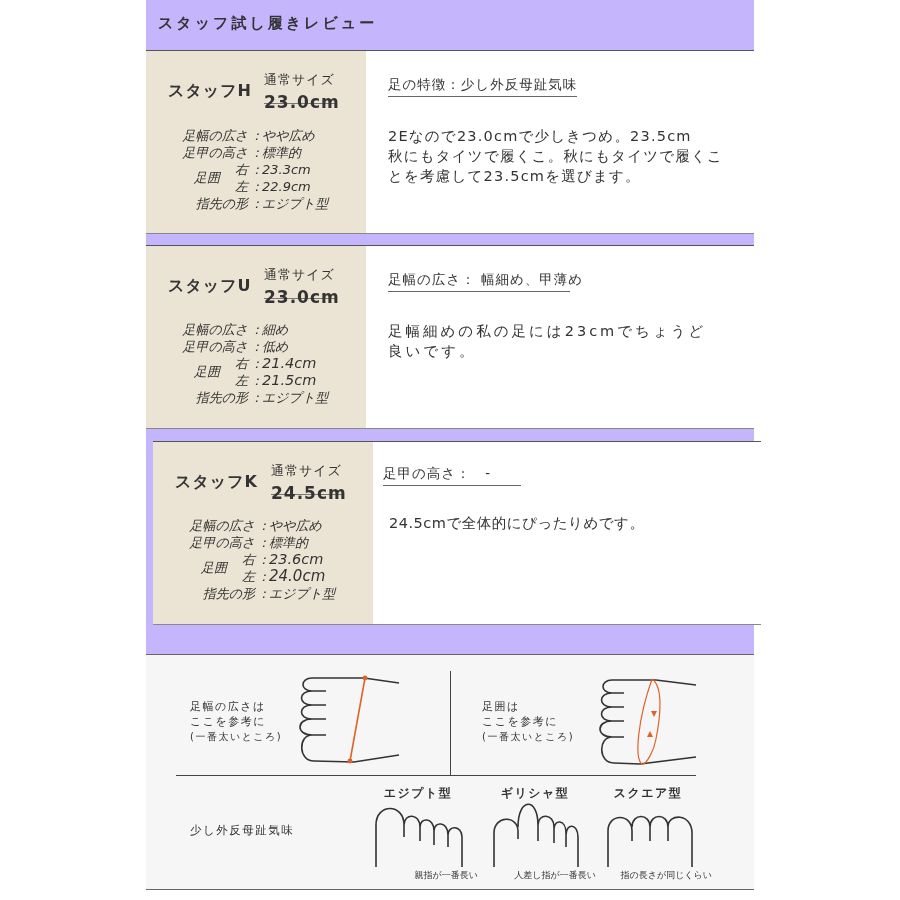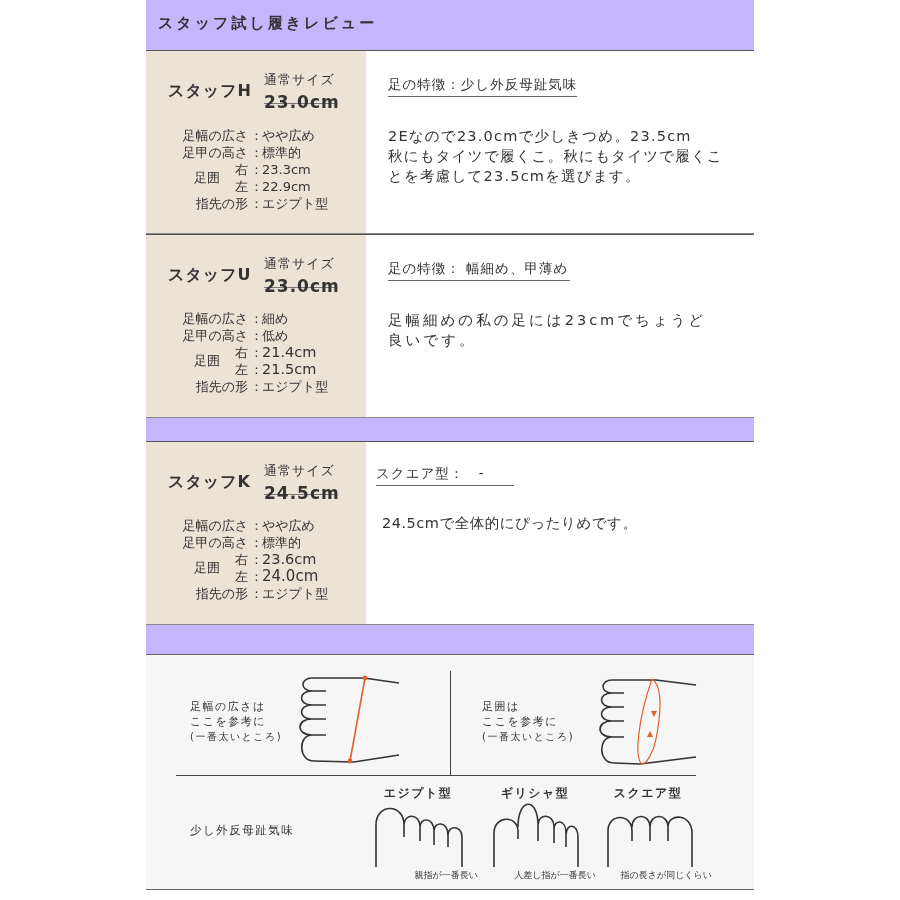--- a/index.html
+++ b/index.html
@@ -8,21 +8,21 @@
   .panel { position:absolute; left:146px; top:0; width:608px; height:884px; background:#c4b5fd; }
   .title { position:absolute; left:12px; top:14px; font-size:15px; letter-spacing:3px; color:#333; font-weight:bold; }
   .card { position:absolute; left:0; width:608px; background:#fff;
           border-top:1.5px solid #555; border-bottom:1.5px solid #888; display:flex; }
   .card .left { width:220px; background:#ebe3d3; position:relative; height:100%; }
   .card .right { flex:1; position:relative; height:100%; }
   .staff-name { position:absolute; left:22px; font-size:16px; font-weight:bold; color:#333; letter-spacing:1px; }
   .size-label { position:absolute; left:118px; font-size:13px; color:#333; border-bottom:1.5px solid #777; padding-bottom:14px; letter-spacing:1px; }
   .size-value { position:absolute; left:118px; font-size:17px; font-weight:bold; color:#333; letter-spacing:1px;text-align:center; }
   .attrs { position:absolute; left:0; width:220px; font-size:13px; line-height:17px; color:#333; }
-  .row { position:relative; height:17px; }
+  .row { position:relative; height:17px;font-style:italic; }
   .row .k { position:absolute; right:118px; text-align:right; white-space:nowrap; }
   .row .c { position:absolute; left:104px; }
   .row .v { position:absolute; left:116px; white-space:nowrap; }
   .row .girth { position:absolute; left:48px; top:8px; }
   .feature { position:absolute; font-size:13.5px; color:#333; border-bottom:1.2px solid #666; padding-bottom:2px; letter-spacing:1px; white-space:nowrap; }
   .comment { position:absolute; font-size:14.5px; line-height:20px; color:#333; letter-spacing:1.2px; }
   .guide { position:absolute; left:0; top:638px; width:608px; height:234px; background:#f6f6f6; border-top:1.5px solid #666; border-bottom:1.5px solid #666;margin-top:16px; }
   .guide-text { position:absolute; font-size:11px; line-height:15px; color:#333; letter-spacing:1.5px; }
   .guide-text .sm { font-size:10px; }
   .vsep { position:absolute; left:304px; top:16px; width:1px; height:104px; background:#444; }
@@ -74,21 +74,21 @@
     <div class="right">
       <div class="feature" style="left:22px;top:25px;">足の特徴：少し外反母趾気味</div>
       <div class="comment" style="left:22px;top:75px;">
         <div>2Eなので23.0cmで少しきつめ。23.5cm</div>
         <div>秋にもタイツで履くこ。秋にもタイツで履くこ</div>
         <div>とを考慮して23.5cmを選びます。</div>
       </div>
     </div>
   </div>
 
-  <div class="card" style="top:234px;height:182px;">
+  <div class="card" style="top:245px;height:182px;">
     <div class="left">
       <div class="staff-name" style="top:30px;">スタッフU</div>
       <div class="size-label" style="top:20px;">通常サイズ</div>
       <div class="size-value" style="top:41px;">23.0cm</div>
       <div class="attrs" style="top:75px;">
         <div class="row">
             <span class="k">足幅の広さ</span>
             <span class="c">：</span>
             <span class="v">細め</span>
           </div>
@@ -109,29 +109,29 @@
             <span class="v" style="font-size:14.5px;">21.5cm</span>
           </div>
         <div class="row">
             <span class="k">指先の形</span>
             <span class="c">：</span>
             <span class="v">エジプト型</span>
           </div>
       </div>
     </div>
     <div class="right">
-      <div class="feature" style="left:22px;top:25px;width:182px;">足の特徴： 幅細め、甲薄め</div>
+      <div class="feature" style="left:22px;top:25px;width:182px;">足幅の広さ： 幅細め、甲薄め</div>
       <div class="comment" style="left:22px;top:75px;letter-spacing:3px;">
         <div>足幅細めの私の足には23cmでちょうど</div>
         <div>良いです。</div>
       </div>
     </div>
   </div>
 
-  <div class="card" style="top:441px;height:182px;">
+  <div class="card" style="top:441px;height:182px;margin-left:7px;">
     <div class="left">
       <div class="staff-name" style="top:30px;">スタッフK</div>
       <div class="size-label" style="top:20px;">通常サイズ</div>
       <div class="size-value" style="top:41px;">24.5cm</div>
       <div class="attrs" style="top:75px;">
         <div class="row">
             <span class="k">足幅の広さ</span>
             <span class="c">：</span>
             <span class="v">やや広め</span>
           </div>
@@ -152,21 +152,21 @@
             <span class="v" style="font-size:15px;">24.0cm</span>
           </div>
         <div class="row">
             <span class="k">指先の形</span>
             <span class="c">：</span>
             <span class="v">エジプト型</span>
           </div>
       </div>
     </div>
     <div class="right">
-      <div class="feature" style="left:10px;top:23px;width:138px;">スクエア型：　-</div>
+      <div class="feature" style="left:10px;top:23px;width:138px;">足甲の高さ：　-</div>
       <div class="comment" style="left:16px;top:71px;letter-spacing:0.5px;">
         <div>24.5cmで全体的にぴったりめです。</div>
       </div>
     </div>
   </div>
 
   <div class="guide">
     <div class="guide-text" style="left:44px;top:44px;">
       <div>足幅の広さは</div>
       <div>ここを参考に</div>

